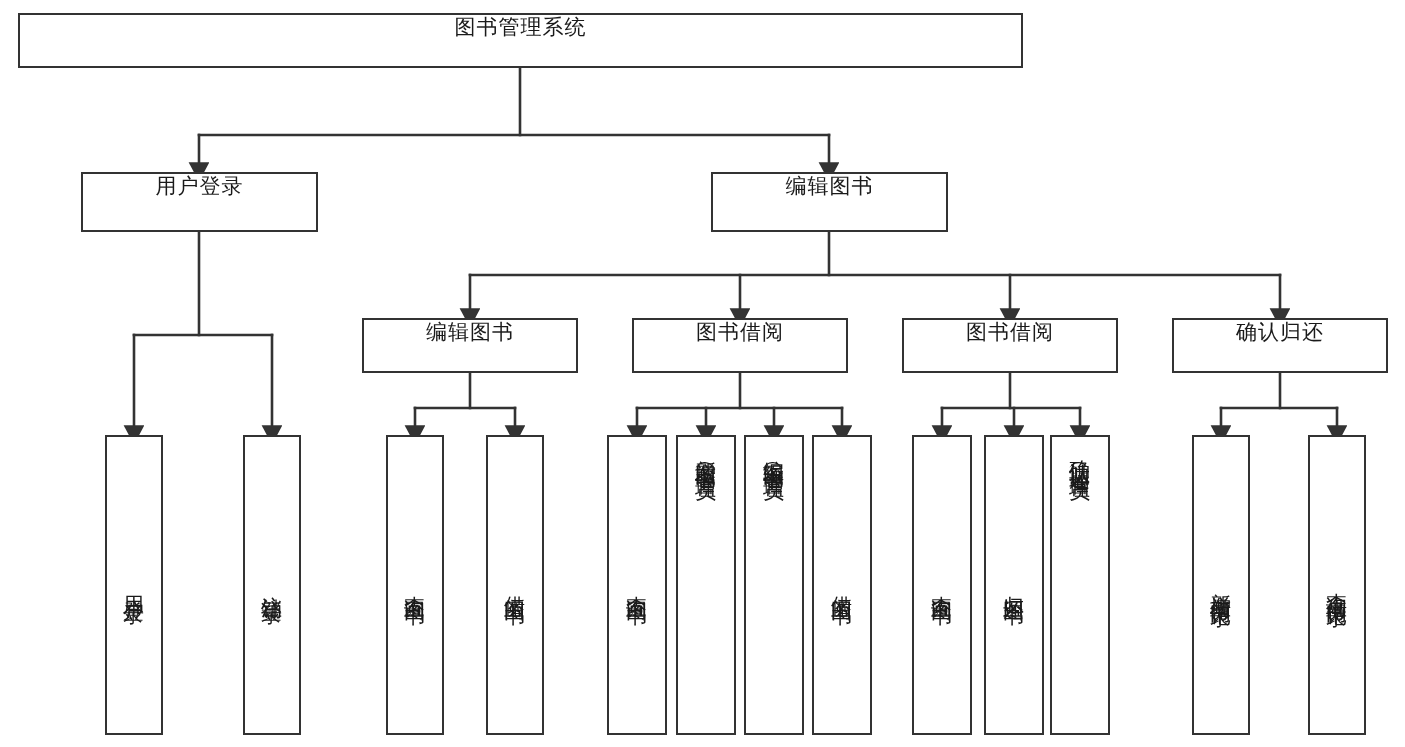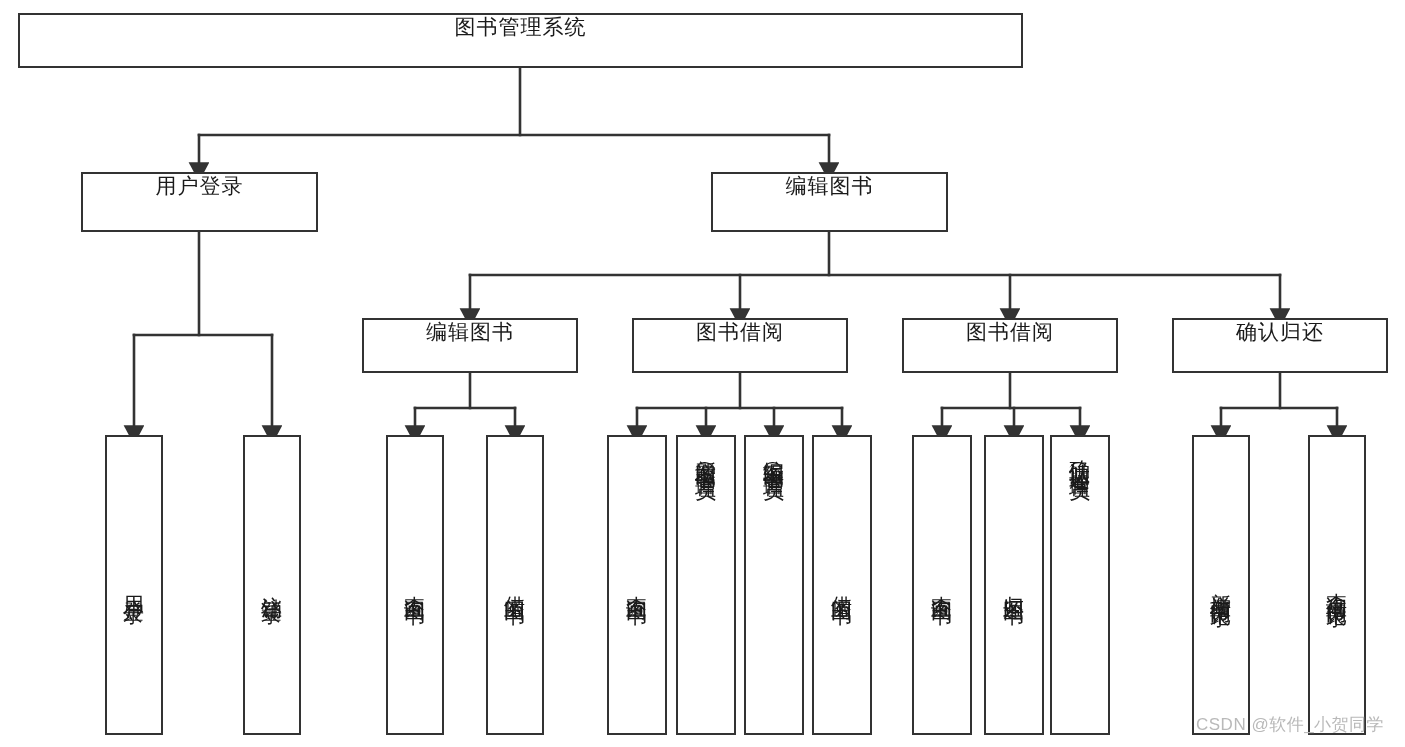--- a/index.html
+++ b/index.html
@@ -171,14 +171,13 @@
         <span>确认归还（管理员）</span>
       </div>
       <div class="node level-leaf node-v" style="left: 1192px; top: 435px; width: 58px; height: 300px;">
         <span>新增借阅记录</span>
       </div>
       <div class="node level-leaf node-v" style="left: 1308px; top: 435px; width: 58px; height: 300px;">
         <span>查询借阅记录</span>
       </div>
     </div>
 
-  <div id="watermark">CSDN @软件_小贺同学</div>
 </div>
 
 </body></html>

